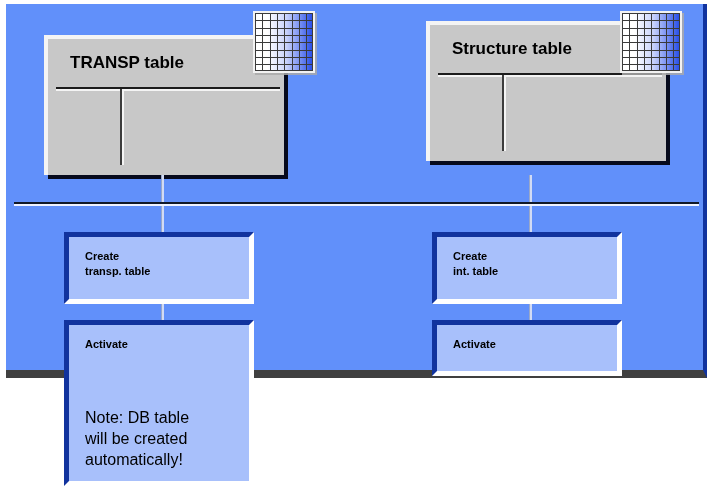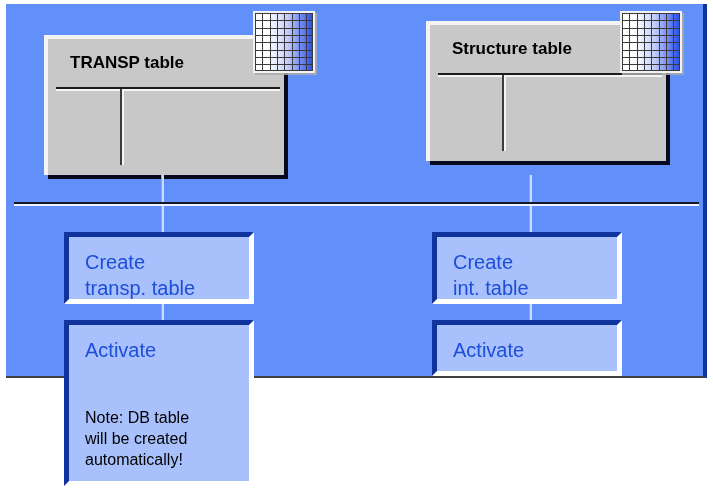--- a/index.html
+++ b/index.html
@@ -24,21 +24,21 @@
 
   
   .canvas {
     position: absolute;
     left: 6px;
     top: 4px;
     width: 701px;
     height: 374px;
     background: #6190fa;
     border-right: 4px solid #11339e;
-    border-bottom: 2px solid #404040;
+    border-bottom: 8px solid #404040;
     box-sizing: border-box;
   }
 
   
   .table-obj {
     position: absolute;
   }
   .table-shadow {
     position: absolute;
     left: 4px;
@@ -145,23 +145,23 @@
     border-left: 5px solid #11339e;
     border-right: 5px solid #ffffff;
     border-bottom: 5px solid #ffffff;
     box-sizing: border-box;
   }
   .step-text {
     position: absolute;
     left: 16px;
     top: 12px;
     right: 6px;
-    font-size: 20px;
-    font-weight: normal;
-    color: #1d4ed8;
+    font-size: 11px;
+    font-weight: bold;
+    color: #000000;
     line-height: 1.32;
     white-space: pre-line;
   }
   .step-note {
     position: absolute;
     left: 16px;
     top: 82px;
     right: 6px;
     font-size: 16px;
     font-weight: normal;

